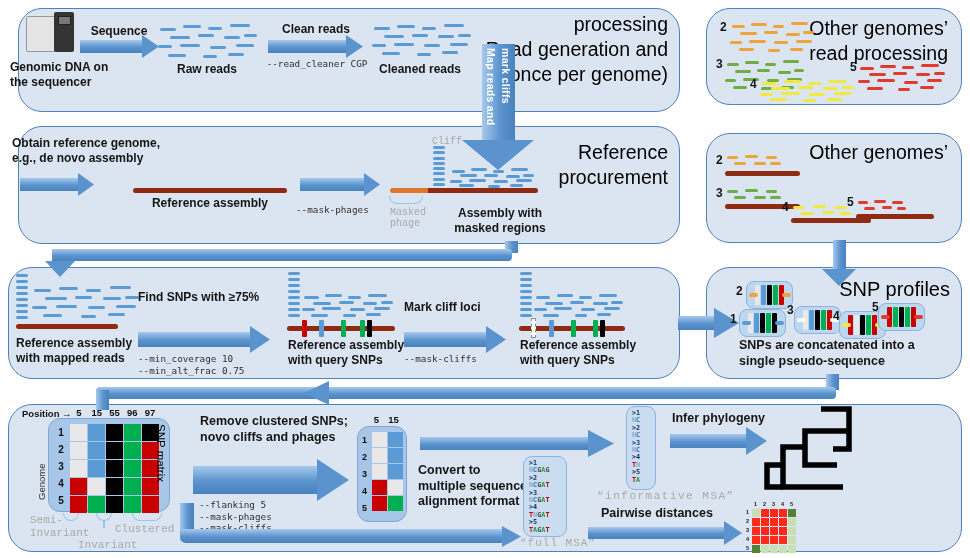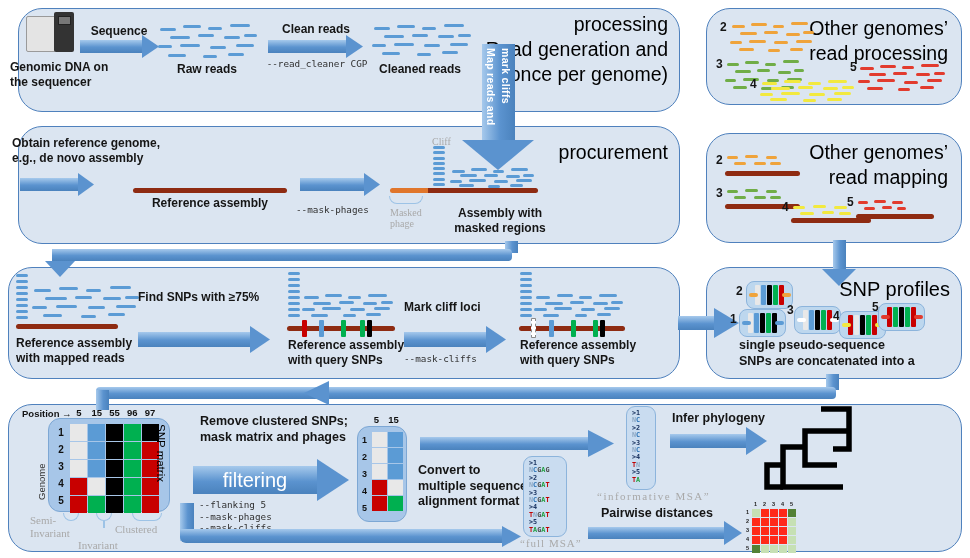--- a/index.html
+++ b/index.html
@@ -5,21 +5,21 @@
 *{box-sizing:border-box;margin:0;padding:0}
 body{background:#fff}
 .stage{position:relative;width:970px;height:558px;background:#fff;font-family:"Liberation Sans",sans-serif;overflow:hidden}
 .panel{position:absolute;background:#dbe5f1;border:1.7px solid #4f81bd;border-radius:24px}
 .t{position:absolute;color:#000;font-size:19.5px;line-height:25px;text-align:right;font-weight:400}
 .t1{position:absolute;color:#000;font-size:20px;text-align:right;font-weight:400}
 .lbl{position:absolute;font-size:12px;font-weight:bold;color:#151515;line-height:14.5px}
 .lbl.c{text-align:center}
 .lbl.md{font-size:12.5px;line-height:15.5px}
 .mono{position:absolute;font-family:"DejaVu Sans Mono",monospace;font-size:9.3px;color:#303030;line-height:11.5px}
-.gmono{position:absolute;font-family:Liberation Serif, serif;color:#a9a9a9;font-size:11px;line-height:12.5px}
+.gmono{position:absolute;font-family:Liberation Mono, monospace;color:#a9a9a9;font-size:11px;line-height:12.5px}
 .gmono.sm{font-size:10px;line-height:11px}
 .shaft{position:absolute;background:linear-gradient(180deg,#a6c9ec 0%,#5b93cf 55%,#4a82bd 100%)}
 .shaftv{position:absolute;background:linear-gradient(90deg,#a6c9ec 0%,#5b93cf 55%,#4a82bd 100%)}
 .hr{position:absolute;background:#5b93cf;clip-path:polygon(0 0,100% 50%,0 100%)}
 .hl{position:absolute;background:#5b93cf;clip-path:polygon(100% 0,0 50%,100% 100%)}
 .hd{position:absolute;background:#5b93cf;clip-path:polygon(0 0,100% 0,50% 100%)}
 .bar{position:absolute;height:5px;background:#8e2b12;border-radius:2.5px}
 .seg{position:absolute;height:5px}
 .reads{position:absolute}
 .dash{position:absolute;height:3px;border-radius:1.5px}
@@ -254,26 +254,26 @@
   <div class="brace" style="left:389px;top:196px;width:34px"></div>
   <div class="gmono sm lines" style="left:390px;top:207px">
       <div>Masked</div>
       <div>phage</div>
     </div>
   <div class="lbl c lines" style="left:450px;top:206px;width:100px">
       <div>Assembly with</div>
       <div>masked regions</div>
     </div>
   <div class="t lines" style="left:470px;top:140px;width:198px">
+      <div>Reference</div>
       <div>procurement</div>
     </div>
 
   <div class="t lines" style="left:800px;top:140px;width:148px">
       <div>Other genomes’</div>
-      <div>read mapping</div>
     </div>
   <div class="lbl" style="left:716px;top:153px">2</div>
   <div class="reads" style="left:725px;top:155px;width:58px;height:13px">
       <div class="dash" style="left: 3%; top: 5%; width: 20%; background: rgb(239, 163, 59);"></div>
       <div class="dash" style="left: 35%; top: 0%; width: 22%; background: rgb(239, 163, 59);"></div>
       <div class="dash" style="left: 70%; top: 8%; width: 20%; background: rgb(239, 163, 59);"></div>
       <div class="dash" style="left: 15%; top: 55%; width: 22%; background: rgb(239, 163, 59);"></div>
       <div class="dash" style="left: 50%; top: 50%; width: 20%; background: rgb(239, 163, 59);"></div>
       <div class="dash" style="left: 78%; top: 55%; width: 18%; background: rgb(239, 163, 59);"></div>
     </div>
@@ -346,20 +346,24 @@
   <div class="bar" style="left:16px;top:324px;width:102px"></div>
   <div class="lbl lines" style="left:16px;top:336px">
       <div>Reference assembly</div>
       <div>with mapped reads</div>
     </div>
   <div class="lbl lines" style="left:138px;top:290px">
       <div>Find SNPs with ≥75%</div>
     </div>
   <div class="shaft" style="left:138px;top:332px;width:112px;height:15px"></div>
   <div class="hr" style="left:250px;top:326px;width:20px;height:27px"></div>
+  <div class="mono lines" style="left:138px;top:353px">
+      <div>--min_coverage 10</div>
+      <div>--min_alt_frac 0.75</div>
+    </div>
 
   <div class="reads" style="left:288px;top:272px;width:13px;height:48px">
       <div class="dash" style="left: 0%; top: 0%; width: 90%; background: rgb(91, 155, 213);"></div>
       <div class="dash" style="left: 0%; top: 12.5%; width: 90%; background: rgb(91, 155, 213);"></div>
       <div class="dash" style="left: 0%; top: 25%; width: 90%; background: rgb(91, 155, 213);"></div>
       <div class="dash" style="left: 0%; top: 37.5%; width: 90%; background: rgb(91, 155, 213);"></div>
       <div class="dash" style="left: 0%; top: 50%; width: 90%; background: rgb(91, 155, 213);"></div>
       <div class="dash" style="left: 0%; top: 62.5%; width: 90%; background: rgb(91, 155, 213);"></div>
       <div class="dash" style="left: 0%; top: 75%; width: 90%; background: rgb(91, 155, 213);"></div>
       <div class="dash" style="left: 0%; top: 87.5%; width: 90%; background: rgb(91, 155, 213);"></div>
@@ -483,22 +487,22 @@
   <div class="profile" style="left:878px;top:303px">
       <div class="stripe" style="background: rgb(200, 0, 0);"></div>
       <div class="stripe" style="background: rgb(0, 176, 80);"></div>
       <div class="stripe" style="background: rgb(0, 0, 0);"></div>
       <div class="stripe" style="background: rgb(0, 176, 80);"></div>
       <div class="stripe" style="background: rgb(200, 0, 0);"></div>
       <div class="sidedash left" style="background: rgb(226, 59, 46);"></div>
       <div class="sidedash right" style="background: rgb(226, 59, 46);"></div>
     </div>
   <div class="lbl md lines" style="left:739px;top:338px">
+      <div>SNPs are concatenated into a</div>
       <div>single pseudo-sequence</div>
-      <div>SNPs are concatenated into a</div>
     </div>
 
   <div class="shaftv" style="left:826px;top:374px;width:13px;height:16px"></div>
   <div class="shaft" style="left:96px;top:387px;width:740px;height:12px;border-radius:4px"></div>
   <div class="hl" style="left:304px;top:381px;width:25px;height:24px"></div>
   <div class="shaftv" style="left:96px;top:390px;width:13px;height:20px"></div>
 
   <div class="lbl" style="left:22px;top:407px;font-size:9.5px">Position →</div>
   <div class="collabs lines" style="left:70px;top:407px;width:89px">
       <div>5</div>
@@ -550,25 +554,24 @@
   <div class="brace" style="left:132px;top:513px;width:30px"></div>
   <div class="gmono lines" style="left:30px;top:514px">
       <div>Semi-</div>
       <div>Invariant</div>
     </div>
   <div class="gmono" style="left:115px;top:523px">Clustered</div>
   <div class="gmono" style="left:78px;top:539px">Invariant</div>
 
   <div class="lbl md lines" style="left:200px;top:414px">
       <div>Remove clustered SNPs;</div>
-      <div>mask matrix and phages</div>
+      <div>novo cliffs and phages</div>
     </div>
   <div class="shaft" style="left:193px;top:466px;width:124px;height:28px"></div>
   <div class="hr" style="left:317px;top:459px;width:32px;height:42px"></div>
-  <div class="filtertxt" style="left:193px;top:469px;width:124px">filtering</div>
   <div class="mono lines" style="left:199px;top:499px">
       <div>--flanking 5</div>
       <div>--mask-phages</div>
       <div>--mask-cliffs</div>
     </div>
 
   <div class="collabs lines" style="left:368px;top:414px;width:34px">
       <div>5</div>
       <div>15</div>
     </div>

